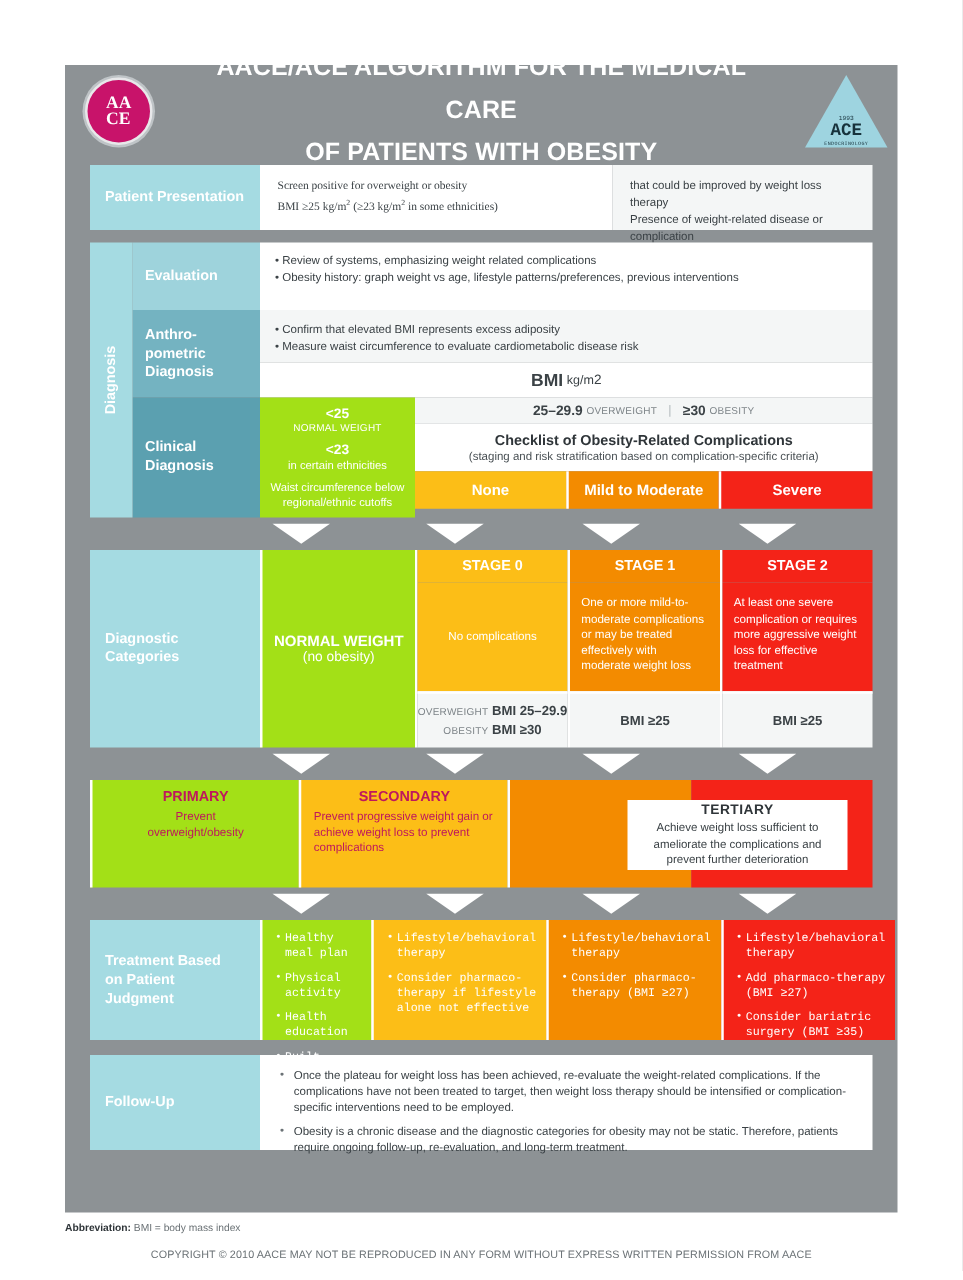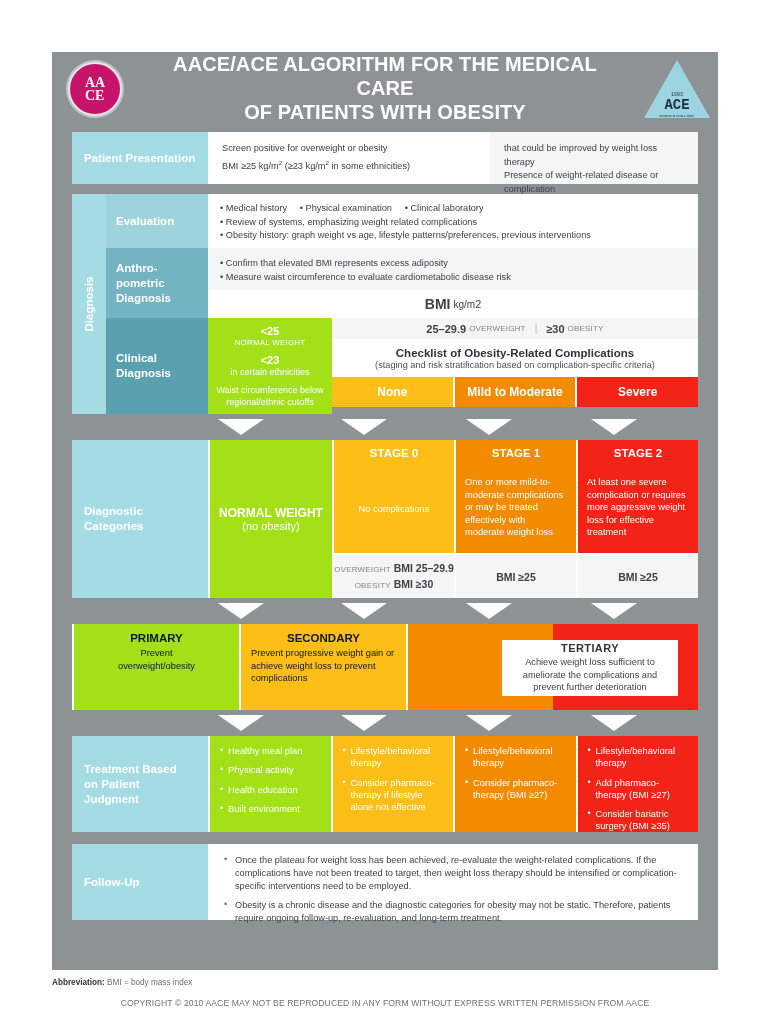--- a/index.html
+++ b/index.html
@@ -18,21 +18,21 @@
     background: #8d9295;
   }
 
   
   .header {
     position: relative; height: 72px;
     display: flex; align-items: center; justify-content: center;
   }
   .header-title {
     color: #ffffff; font-size: 20px; font-weight: bold;
-    letter-spacing: .1px; line-height: 24px; text-align: center;
+    letter-spacing: .1px; line-height: 34px; text-align: center;
     width: 470px;
   }
   .logo-aace {
     position: absolute; left: 16px; top: 10px;
     width: 54px; height: 54px; border-radius: 50%;
     background: #c8136a; border: 2px solid #e8e8ea;
     display: flex; align-items: center; justify-content: center;
     box-shadow: 0 0 0 2px #bfc4c7;
   }
   .logo-aace .glyph {
@@ -68,21 +68,21 @@
     display: flex; align-items: center;
     padding: 0 12px;
     flex: 0 0 136px;
   }
 
   .txt-sm { font-size: 9.2px; line-height: 13.5px; color: #3b4246; }
 
   
   .pp { height: 52px; margin-top: 8px; }
   .pp .cell { padding: 10px 14px; }
-  .pp .c1 { flex: 0 0 282px; background: #ffffff; }
+  .pp .c1 { flex: 0 0 282px; background: #ffffff; font-family: Liberation Serif, serif; }
   .pp .c2 { flex: 1 1 auto; background: #f4f6f6; }
 
   
   .diag { margin-top: 10px; display: flex; }
   .diag-side {
     flex: 0 0 34px; background: #a5dbe2;
     position: relative;
   }
   .diag-side span {
     position: absolute; left: 50%; top: 50%;
@@ -185,42 +185,42 @@
   }
   .stage-bmi .cap { font-size: 8px; color: #7d8488; letter-spacing: .2px; }
   .stage-bmi b { font-weight: bold; }
   .stage-bmi .rt { text-align: right; }
 
   
   .ph { display: flex; height: 86px; position: relative; }
   .ph .lbl { flex: 0 0 136px; }
   .ph-col {
     flex: 1 1 0; border-left: 2px solid #ffffff;
-    color: #0f172a; padding: 8px 10px;
+    color: #be185d; padding: 8px 10px;
   }
   .ph-col .h { font-size: 11.5px; font-weight: bold; text-align: center; margin-bottom: 3px; }
   .ph-col .b { font-size: 9.3px; line-height: 12.5px; }
   .ph-col .b.center { text-align: center; }
   .ph-span { flex: 2 2 0; display: flex; border-left: 2px solid #ffffff; }
   .ph-span .half { flex: 1 1 0; }
   .ph-tert {
     position: absolute; left: 430px; top: 16px;
     width: 176px; height: 56px; background: #ffffff;
     display: flex; flex-direction: column; align-items: center; justify-content: center;
     text-align: center; color: #3b4246;
   }
   .ph-tert .h { font-size: 11px; font-weight: bold; letter-spacing: .4px; color: #2f3539; }
   .ph-tert .b { font-size: 9.2px; line-height: 12.5px; margin-top: 2px; }
 
   
   .tr { display: flex; height: 96px; }
   .tr .lbl { flex: 0 0 136px; }
   .tr-col {
     flex: 1 1 0; border-left: 2px solid #ffffff;
-    color: #ffffff; padding: 9px 8px 24px 10px;
+    color: #ffffff; padding: 9px 8px 24px 10px; font-family: Liberation Mono, monospace;
   }
   .tr-col ul { list-style: none; }
   .tr-col li {
     font-size: 9.3px; line-height: 12.3px; margin-bottom: 7px;
     position: relative; padding-left: 8px;
   }
   .tr-col li:before {
     content: "\2022"; position: absolute; left: 0; top: -1px; font-size: 9px;
   }
 
@@ -300,25 +300,20 @@
         <span>Diagnosis</span>
       </div>
 
       <div class="diag-body">
 
         <div class="drow">
           <div class="dlbl l1">
             <span>Evaluation</span>
           </div>
           <div class="dcontent eval txt-sm">
-            <div>
-              • <span>Medical history</span>
-              &nbsp;&nbsp;&nbsp; • <span>Physical examination</span>
-              &nbsp;&nbsp;&nbsp; • <span>Clinical laboratory</span>
-            </div>
             <div>• <span>Review of systems, emphasizing weight related complications</span></div>
             <div>• <span>Obesity history: graph weight vs age, lifestyle patterns/preferences, previous interventions</span></div>
           </div>
         </div>
 
         <div class="drow">
           <div class="dlbl l2">
             <div>
               <div>Anthro-</div>
               <div>pometric</div>

